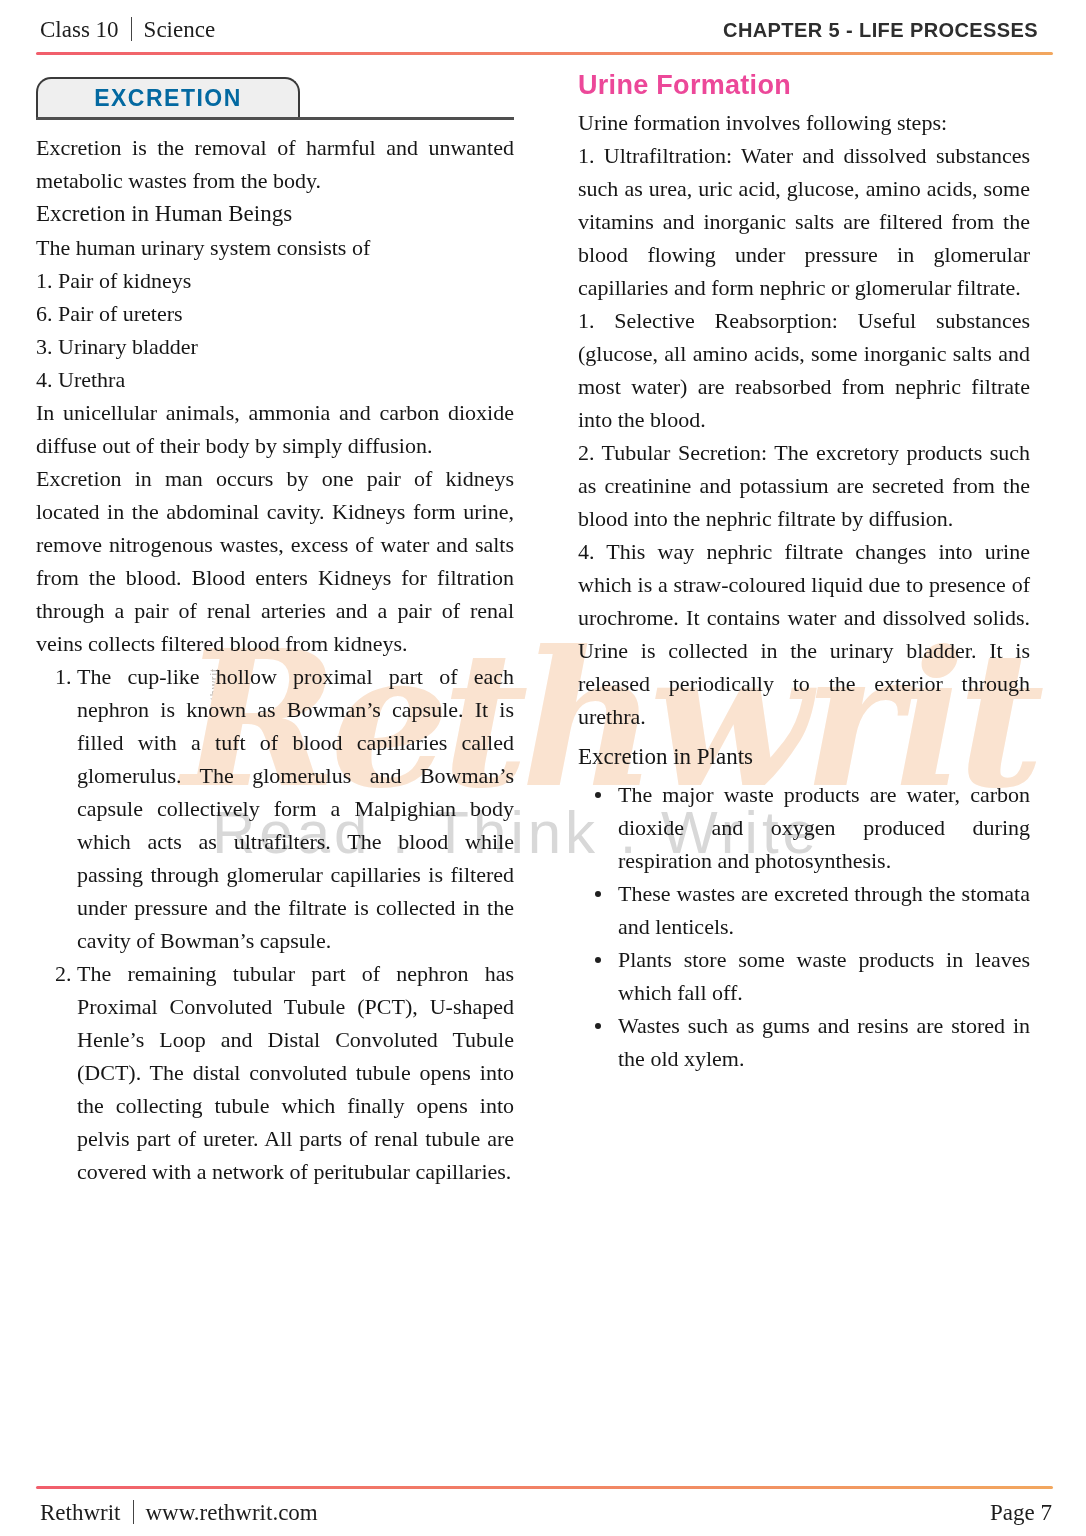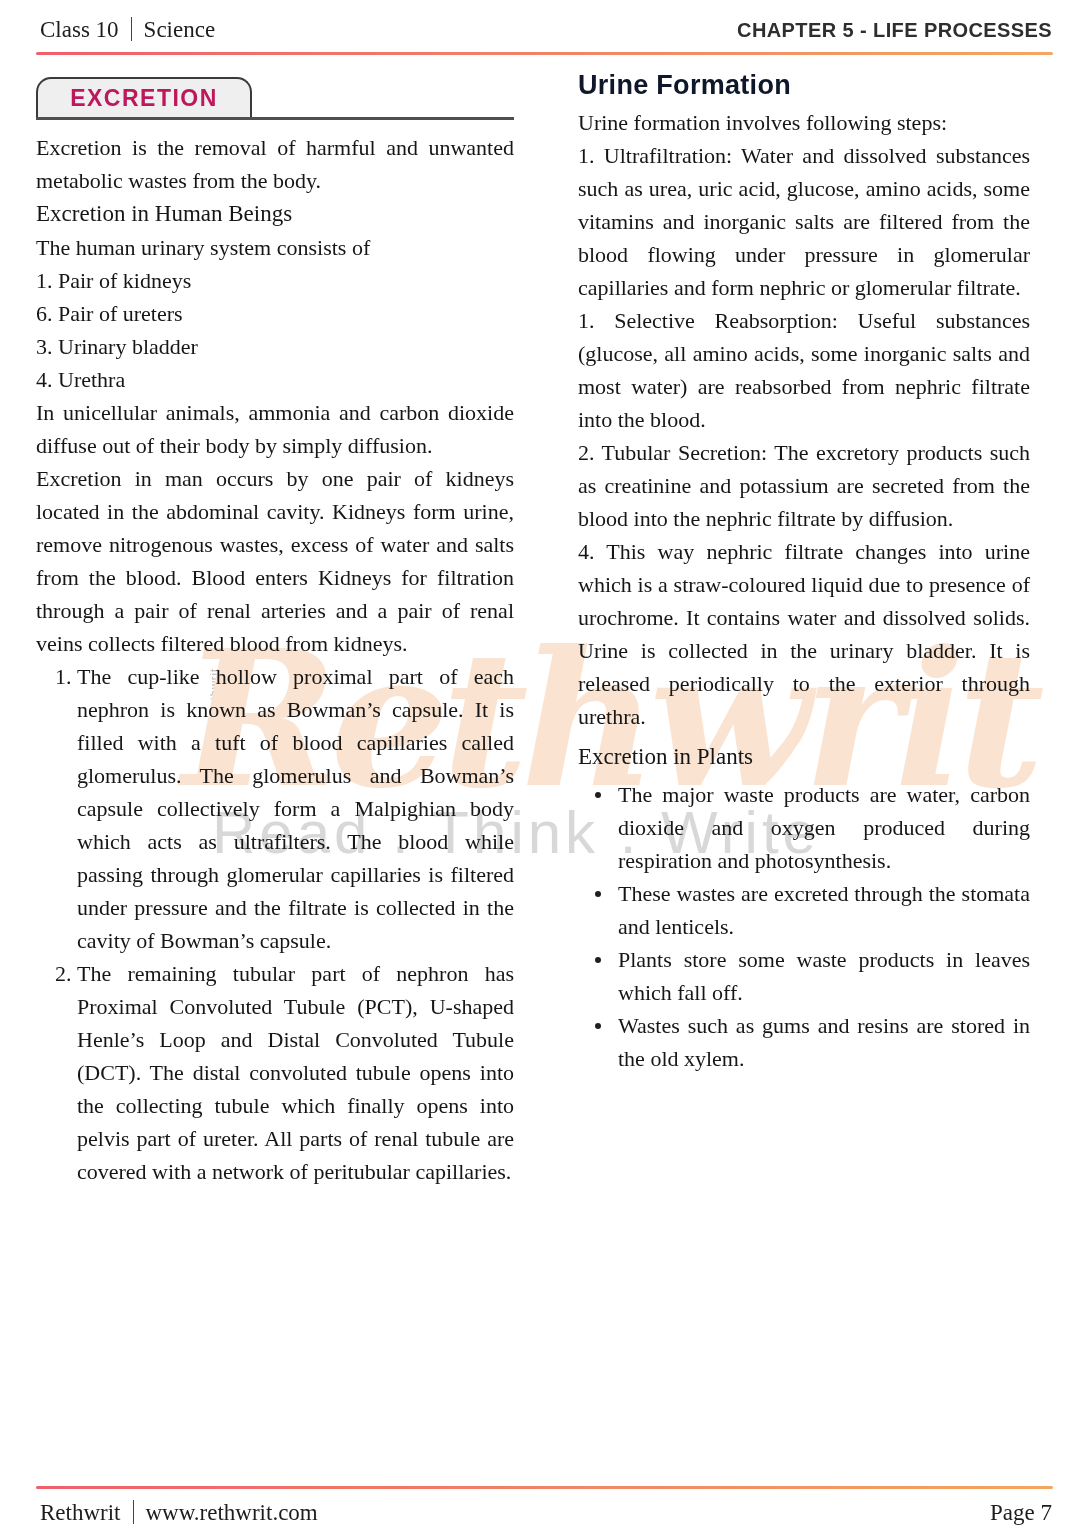--- a/index.html
+++ b/index.html
@@ -23,21 +23,21 @@
     white-space:nowrap;
   }
   .wm-vertical {
     position:absolute; left:208px; top:668px;
     font-family:"Liberation Sans", sans-serif; font-size:11px; color:#bcb4ae;
     writing-mode:vertical-rl; transform:rotate(180deg); letter-spacing:1px;
   }
 
   
   .header { position:relative; z-index:1; display:flex; justify-content:space-between;
-    align-items:baseline; padding:13px 34px 9px 40px; }
+    align-items:baseline; padding:13px 48px 9px 40px; }
   .header-left { font-size:23px; color:#1d1d1d; display:flex; align-items:baseline; }
   .header-left .divider, .footer-left .divider {
     display:inline-block; width:1px; height:24px; background:#444;
     margin:0 12px; transform:translateY(4px);
   }
   .header-right { font-family:"Liberation Sans", sans-serif; font-weight:600;
     font-size:20px; letter-spacing:0.4px; color:#2e2e2e; }
   .grad-rule { position:relative; z-index:1; height:3px; margin:0 33px 0 36px;
     background:linear-gradient(90deg, var(--rule-start,#f15e6c), var(--rule-end,#f2a75f));
     border-radius:2px; }
@@ -49,36 +49,36 @@
   .footer-left { display:flex; align-items:baseline; }
 
   
   .columns { position:relative; z-index:1; display:flex; gap:64px; padding:0 36px; margin-top:12px; }
   .col-left  { width:478px; }
   .col-right { width:452px; margin-top:2px; }
 
   
   .tab-row { border-bottom:3px solid #4f4f4f; margin-top:10px; }
   .tab {
-    width:216px; box-sizing:border-box; border:2px solid #3a3a3a; border-bottom:none;
+    width:264px; box-sizing:border-box; border:2px solid #3a3a3a; border-bottom:none;
     border-radius:15px 15px 0 0; background:var(--tab-bg,#efefef);
     text-align:center; font-family:"Liberation Sans", sans-serif; font-weight:700;
-    font-size:23px; letter-spacing:1.5px; color:#be185d; padding:6px 0 5px;
+    font-size:23px; letter-spacing:1.5px; color:#0369a1; padding:6px 0 5px;
   }
   .p { font-size:22px; line-height:33px; text-align:justify; margin:0; }
   .first-p { margin-top:11px; }
   .serif-h { font-size:23px; font-weight:400; line-height:34px; margin:0; }
   .plain-line { font-size:22px; line-height:33px; margin:0; }
   .num-item { position:relative; padding-left:41px; font-size:22px; line-height:33px;
     text-align:justify; margin:0; }
   .num-item .num { position:absolute; left:19px; }
 
   
   .sans-h { font-family:"Liberation Sans", sans-serif; font-weight:700; font-size:27px;
-    line-height:33px; color:#0f172a; margin:0 0 4px 0; letter-spacing:0.3px; }
+    line-height:33px; color:#ec4899; margin:0 0 4px 0; letter-spacing:0.3px; }
   .plants-h { font-size:23px; font-weight:400; line-height:34px; margin:7px 0 4px 0; }
   .bullet-item { position:relative; padding-left:40px; font-size:22px; line-height:33px;
     text-align:justify; margin:0; }
   .bullet-item .dot { position:absolute; left:17px; top:14px; width:6px; height:6px;
     border-radius:50%; background:#1f1f1f; }
 </style>
 </head>
 <body>
 
 <div class="page">

